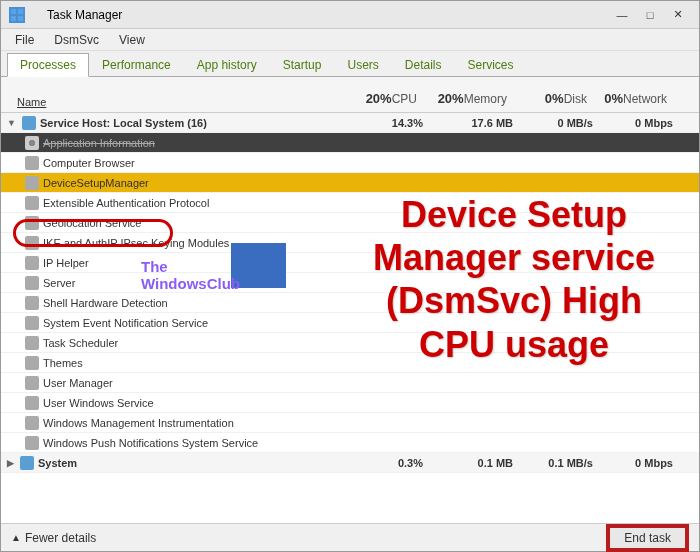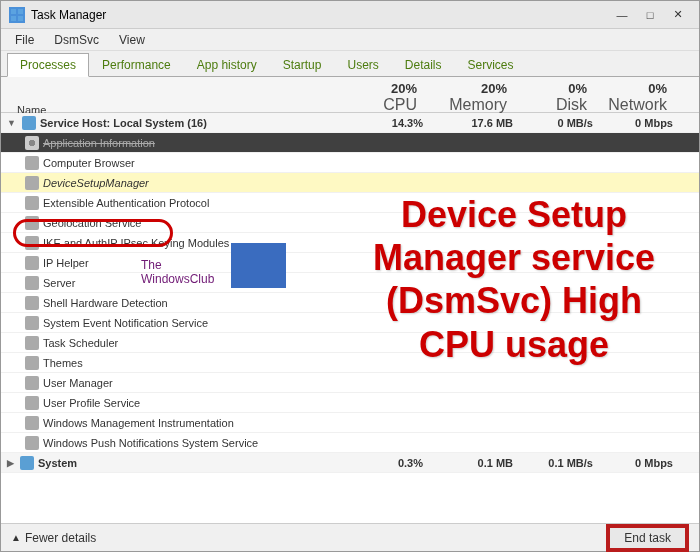--- a/index.html
+++ b/index.html
@@ -28,21 +28,21 @@
       height: 28px;
       display: flex;
       align-items: center;
       padding: 0 8px;
       border-bottom: 1px solid #ccc;
       justify-content: space-between;
     }
     .title-bar-left {
       display: flex;
       align-items: center;
-      gap: 6px;
+      gap: 22px;
     }
     .title-icon {
       width: 16px;
       height: 16px;
       background: #4a90d9;
       display: flex;
       align-items: center;
       justify-content: center;
       font-size: 10px;
       color: white;
@@ -124,21 +124,21 @@
       color: #333;
       cursor: pointer;
     }
     .col-header.name { text-align: left; padding-left: 16px; text-decoration: underline; }
     .col-pct {
       font-size: 13px;
       font-weight: bold;
       color: #333;
     }
     .col-sub {
-      font-size: 16px;
+      font-size: 12px;
       color: #555;
     }
     .row {
       display: grid;
       grid-template-columns: 1fr 90px 90px 80px 80px 20px;
       height: 20px;
       align-items: center;
       border-bottom: 1px solid #f0f0f0;
     }
     .row.group-header { background: #f5f5f5; font-weight: bold; }
@@ -187,24 +187,25 @@
       line-height: 1.2;
       text-shadow: 1px 1px 2px rgba(0,0,0,0.2);
       pointer-events: none;
       z-index: 10;
       width: 310px;
     }
     .watermark {
       position: absolute;
       left: 140px;
       top: 145px;
-      font-size: 12px;
-      color: #701a75;
+      font-size: 15px;
+      color: #8b5cf6;
       pointer-events: none;
       z-index: 5;
+      font-weight: bold;
     }
     .watermark-box {
       position: absolute;
       left: 230px;
       top: 130px;
       width: 55px;
       height: 45px;
       background: #3a6cbf;
       pointer-events: none;
       z-index: 5;
@@ -241,21 +242,20 @@
     .end-task-btn {
       background: #e8e8e8;
       border: 4px solid #b91c1c;
       padding: 3px 14px;
       cursor: pointer;
       font-size: 12px;
       color: #333;
     }
     .col-header-block {
       display: flex;
-      flex-direction: column;
       align-items: flex-end;
       justify-content: flex-end;
       height: 100%;
       padding: 2px 6px;
     }
     .scroll-area {
       display: flex;
       flex: 1;
       overflow: hidden;
     }
@@ -377,21 +377,21 @@
           <div class="cell name indent1">
             <span class="cell-icon" style="background:#aaa;"></span>
             <span>Computer Browser</span>
           </div>
           <div class="cell"></div>
           <div class="cell"></div>
           <div class="cell"></div>
           <div class="cell"></div>
         </div>
 
-        <div class="row" style="background:#fef9c3;font-style:italic;">
+        <div class="row" style="background:#eab308;">
           <div class="cell name indent1">
             <span class="cell-icon" style="background:#aaa;"></span>
             <span>DeviceSetupManager</span>
           </div>
           <div class="cell"></div>
           <div class="cell"></div>
           <div class="cell"></div>
           <div class="cell"></div>
         </div>
 
@@ -501,21 +501,21 @@
           </div>
           <div class="cell"></div>
           <div class="cell"></div>
           <div class="cell"></div>
           <div class="cell"></div>
         </div>
 
         <div class="row">
           <div class="cell name indent1">
             <span class="cell-icon" style="background:#aaa;"></span>
-            <span>User Profile Service</span>
+            <span>User Windows Service</span>
           </div>
           <div class="cell"></div>
           <div class="cell"></div>
           <div class="cell"></div>
           <div class="cell"></div>
         </div>
 
         <div class="row">
           <div class="cell name indent1">
             <span class="cell-icon" style="background:#aaa;"></span>

